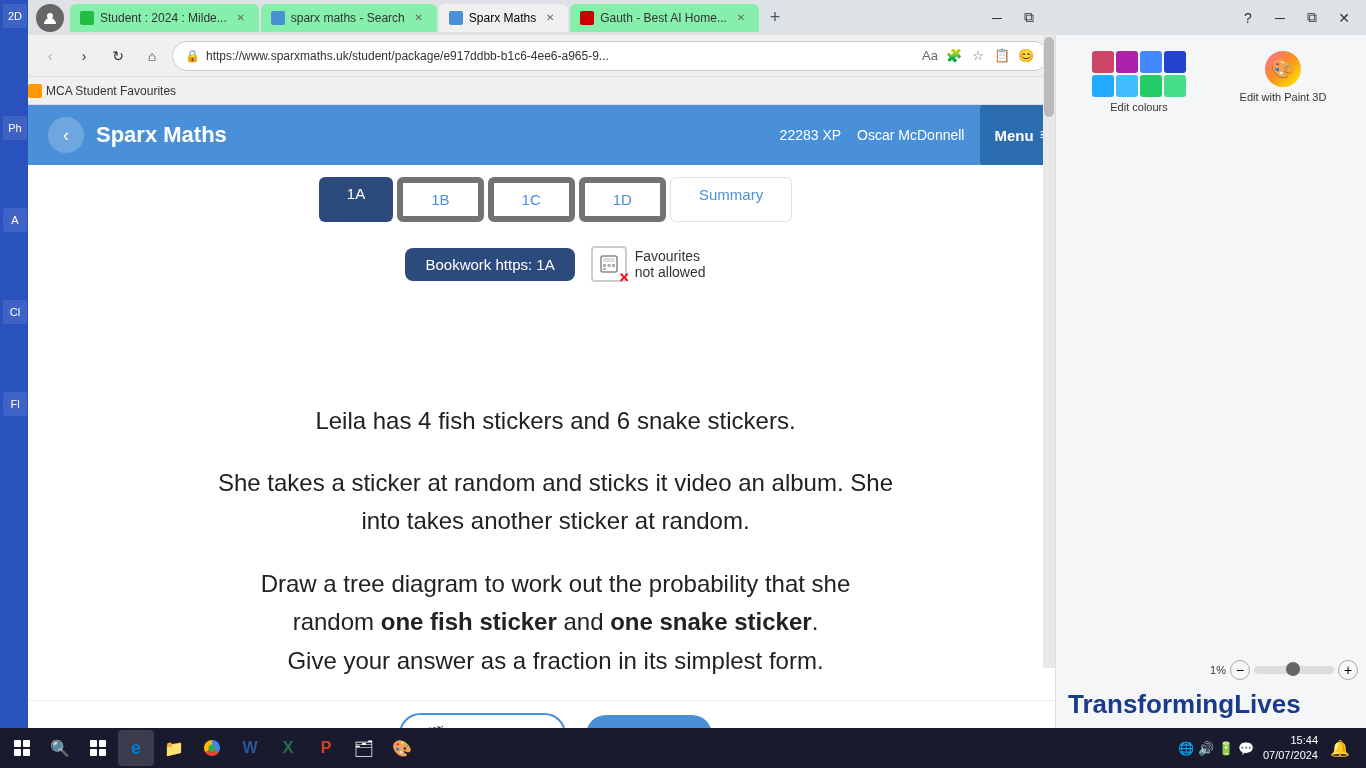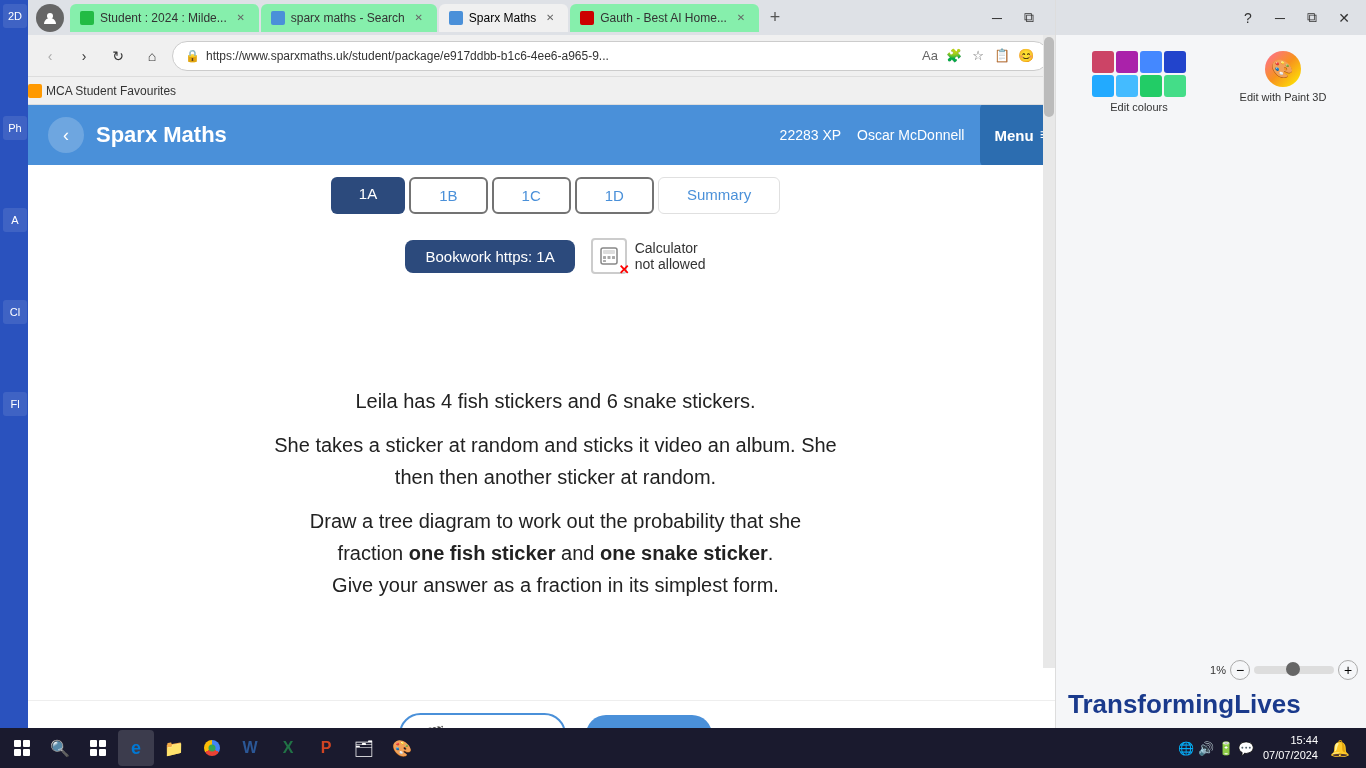--- a/index.html
+++ b/index.html
@@ -214,21 +214,21 @@
       cursor: pointer;
       font-weight: 500;
     }
     .tab-item.active-tab {
       background: #2c4a7c;
       color: white;
     }
     .tab-item.inactive-tab {
       background: white;
       color: #4a90d9;
-      border: 2px solid #737373;
+      border: 6px solid #737373;
     }
     .tab-item.summary-tab {
       background: white;
       color: #4a90d9;
       border: 1px solid #e0e0e0;
     }
 
     
     .question-area {
       flex: 1;
@@ -274,27 +274,27 @@
       font-size: 14px;
       font-weight: bold;
     }
 
     
     .question-text {
       flex: 1;
       display: flex;
       flex-direction: column;
       align-items: center;
-      justify-content: center;
+      justify-content: flex-end;
       text-align: center;
-      font-size: 20px;
+      font-size: 24px;
       color: #222;
       line-height: 1.6;
       padding: 20px 60px;
-      gap: 12px;
+      gap: 24px;
     }
     .q-line { line-height: 1.6; }
     .q-bold { font-weight: bold; }
 
     
     .bottom-bar {
       display: flex;
       align-items: center;
       justify-content: center;
       gap: 20px;
@@ -623,36 +623,36 @@
                 <rect x="2" y="2" width="16" height="16" rx="2" fill="none" stroke="#888" stroke-width="1.5"></rect>
                 <rect x="4" y="4" width="12" height="4" rx="1" fill="#ddd"></rect>
                 <rect x="4" y="10" width="3" height="3" rx="0.5" fill="#aaa"></rect>
                 <rect x="8.5" y="10" width="3" height="3" rx="0.5" fill="#aaa"></rect>
                 <rect x="13" y="10" width="3" height="3" rx="0.5" fill="#aaa"></rect>
                 <rect x="4" y="14" width="3" height="2" rx="0.5" fill="#aaa"></rect>
               </svg>
               <span class="calc-x" style="color:red;font-weight:bold;font-size:13px;position:absolute;right:-5px;bottom:-5px;">✕</span>
             </div>
             <div>
-              <div>Calculator</div>
+              <div>Favourites</div>
               <div>not allowed</div>
             </div>
           </div>
         </div>
 
         <div class="question-text">
           <div class="q-line">Leila has 4 fish stickers and 6 snake stickers.</div>
           <div>
             <div class="q-line">She takes a sticker at random and sticks it video an album. She</div>
-            <div class="q-line">then then another sticker at random.</div>
+            <div class="q-line">into takes another sticker at random.</div>
           </div>
           <div>
             <div class="q-line">Draw a tree diagram to work out the probability that she</div>
             <div class="q-line">
-              <span>fraction </span><span class="q-bold">one fish sticker</span><span> and </span><span class="q-bold">one snake sticker</span><span>.</span>
+              <span>random </span><span class="q-bold">one fish sticker</span><span> and </span><span class="q-bold">one snake sticker</span><span>.</span>
             </div>
             <div class="q-line">Give your answer as a fraction in its simplest form.</div>
           </div>
         </div>
 
       </div>
 
       <div class="bottom-bar">
         <button class="watch-video-btn">
           <span class="video-icon">🎬</span>

